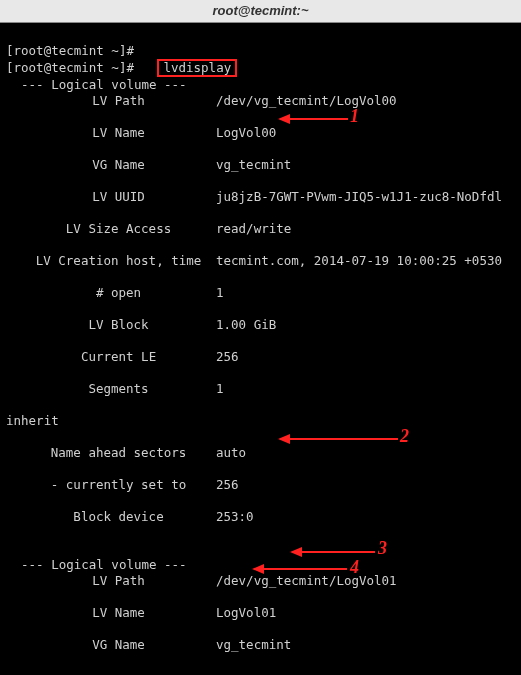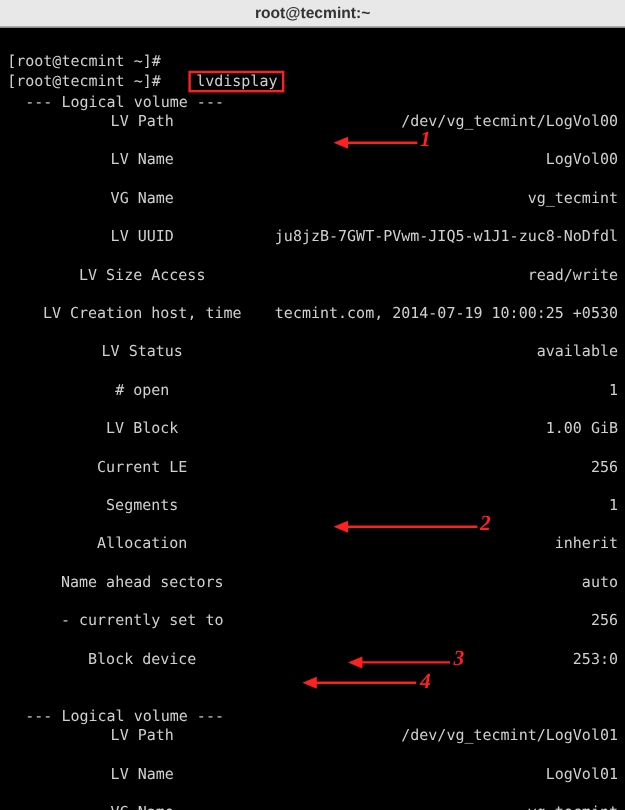--- a/index.html
+++ b/index.html
@@ -20,20 +20,21 @@
     }
     .titlebar {
       background: #e8e8e8;
       color: #333;
       text-align: center;
       font-weight: bold;
       font-family: sans-serif;
       font-size: 13px;
       padding: 3px 0;
       border-bottom: 1px solid #888;
+      font-style: italic;
     }
     .terminal {
       padding: 4px 6px;
       white-space: pre;
     }
     .highlight-box {
       border: 2px solid #ff2020;
       padding: 0 4px;
       display: inline-block;
       line-height: 14px;
@@ -42,21 +43,20 @@
     .row {
       display: flex;
     }
     .label-col {
       width: 210px;
       flex-shrink: 0;
       text-align: center;
     }
     .value-col {
       flex: 1;
-      text-align: right;
     }
     .arrow {
       position: absolute;
       pointer-events: none;
     }
     .arrow-num {
       color: #ff2020;
       font-family: Georgia, serif;
       font-size: 18px;
       font-style: italic;
@@ -72,26 +72,25 @@
 <div class="terminal">
 <span>[root@tecmint ~]#</span>
 <span>[root@tecmint ~]#</span> <span class="highlight-box"><span>lvdisplay</span></span>
 <span>  --- Logical volume ---</span>
 <div class="row"><span class="label-col">  LV Path</span><span class="value-col">/dev/vg_tecmint/LogVol00</span></div>
 <div class="row"><span class="label-col">  LV Name</span><span class="value-col">LogVol00</span></div>
 <div class="row"><span class="label-col">  VG Name</span><span class="value-col">vg_tecmint</span></div>
 <div class="row"><span class="label-col">  LV UUID</span><span class="value-col">ju8jzB-7GWT-PVwm-JIQ5-w1J1-zuc8-NoDfdl</span></div>
 <div class="row"><span class="label-col">  LV Size Access</span><span class="value-col">read/write</span></div>
 <div class="row"><span class="label-col">  LV Creation host, time</span><span class="value-col">tecmint.com, 2014-07-19 10:00:25 +0530</span></div>
-<div class="row"><span class="label-col">  LV Status</span><span class="value-col">available</span></div>
 <div class="row"><span class="label-col">  # open</span><span class="value-col">1</span></div>
 <div class="row"><span class="label-col">  LV Block</span><span class="value-col">1.00 GiB</span></div>
 <div class="row"><span class="label-col">  Current LE</span><span class="value-col">256</span></div>
 <div class="row"><span class="label-col">  Segments</span><span class="value-col">1</span></div>
-<div class="row"><span class="label-col">  Allocation</span><span class="value-col">inherit</span></div>
+<div class="row"><span class="value-col">inherit</span></div>
 <div class="row"><span class="label-col">  Name ahead sectors</span><span class="value-col">auto</span></div>
 <div class="row"><span class="label-col">  - currently set to</span><span class="value-col">256</span></div>
 <div class="row"><span class="label-col">  Block device</span><span class="value-col">253:0</span></div>
 <span> </span>
 <span>  --- Logical volume ---</span>
 <div class="row"><span class="label-col">  LV Path</span><span class="value-col">/dev/vg_tecmint/LogVol01</span></div>
 <div class="row"><span class="label-col">  LV Name</span><span class="value-col">LogVol01</span></div>
 <div class="row"><span class="label-col">  VG Name</span><span class="value-col">vg_tecmint</span></div>
 
 

